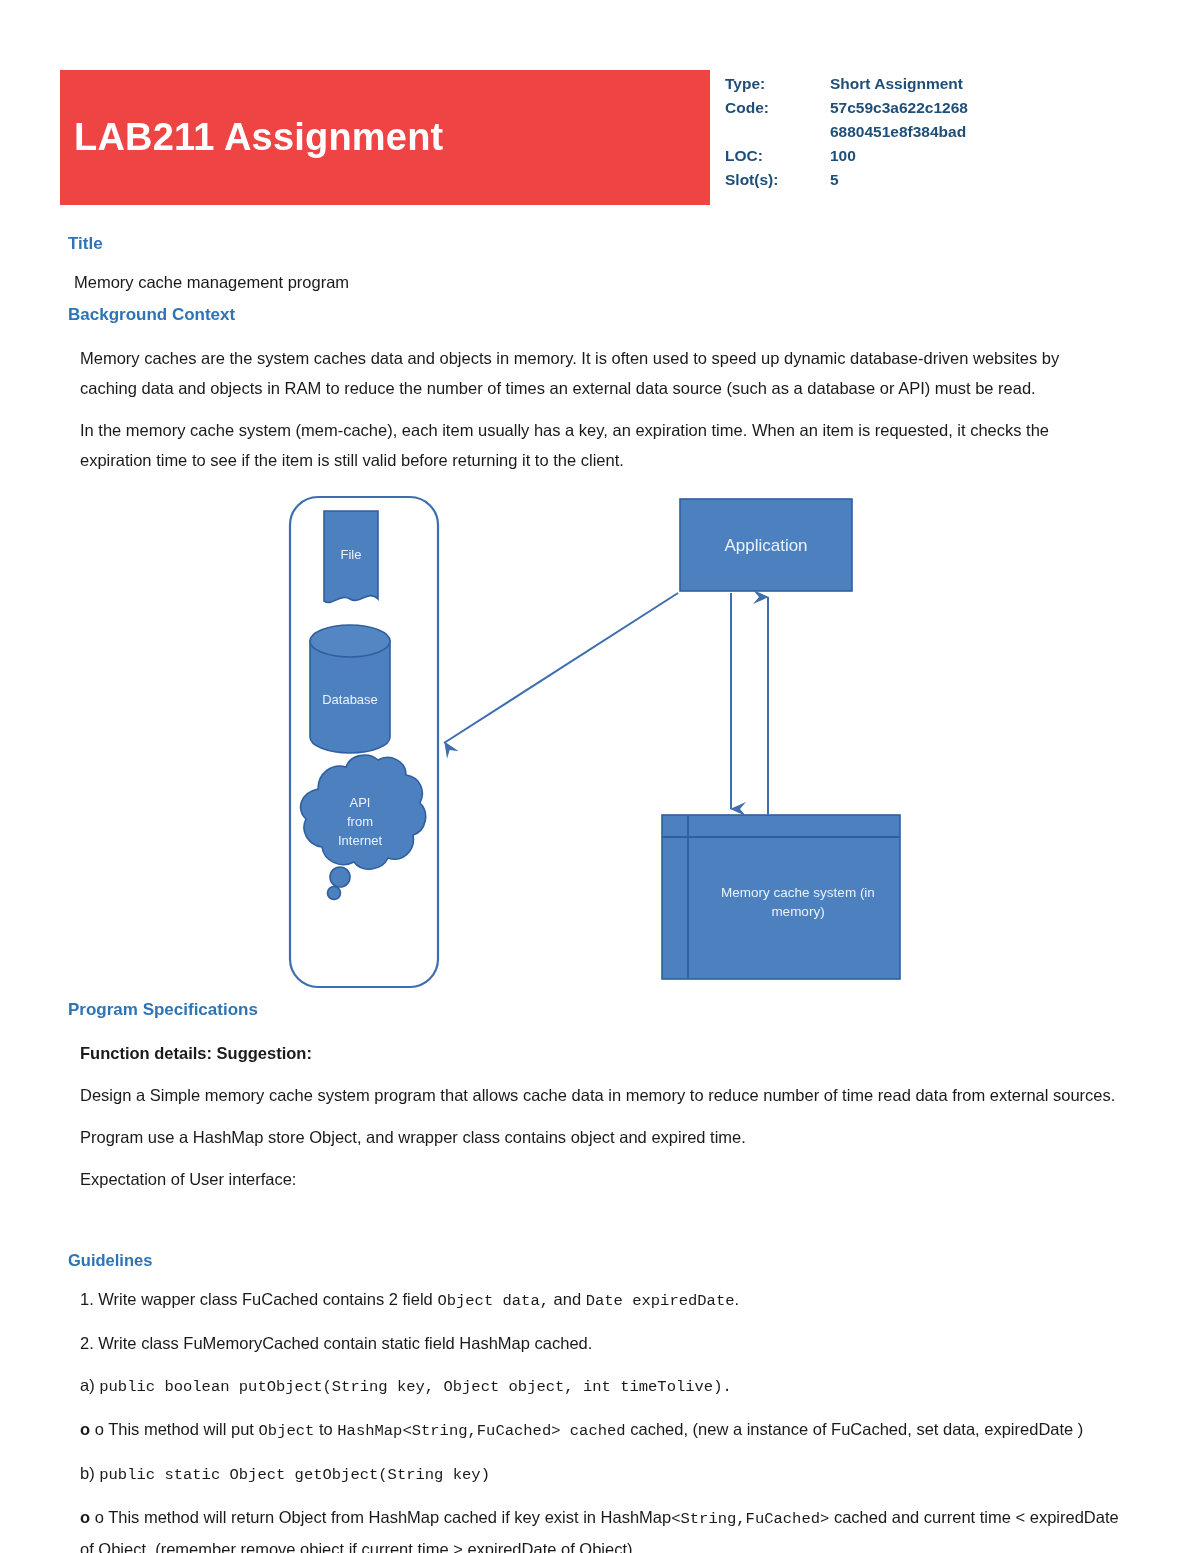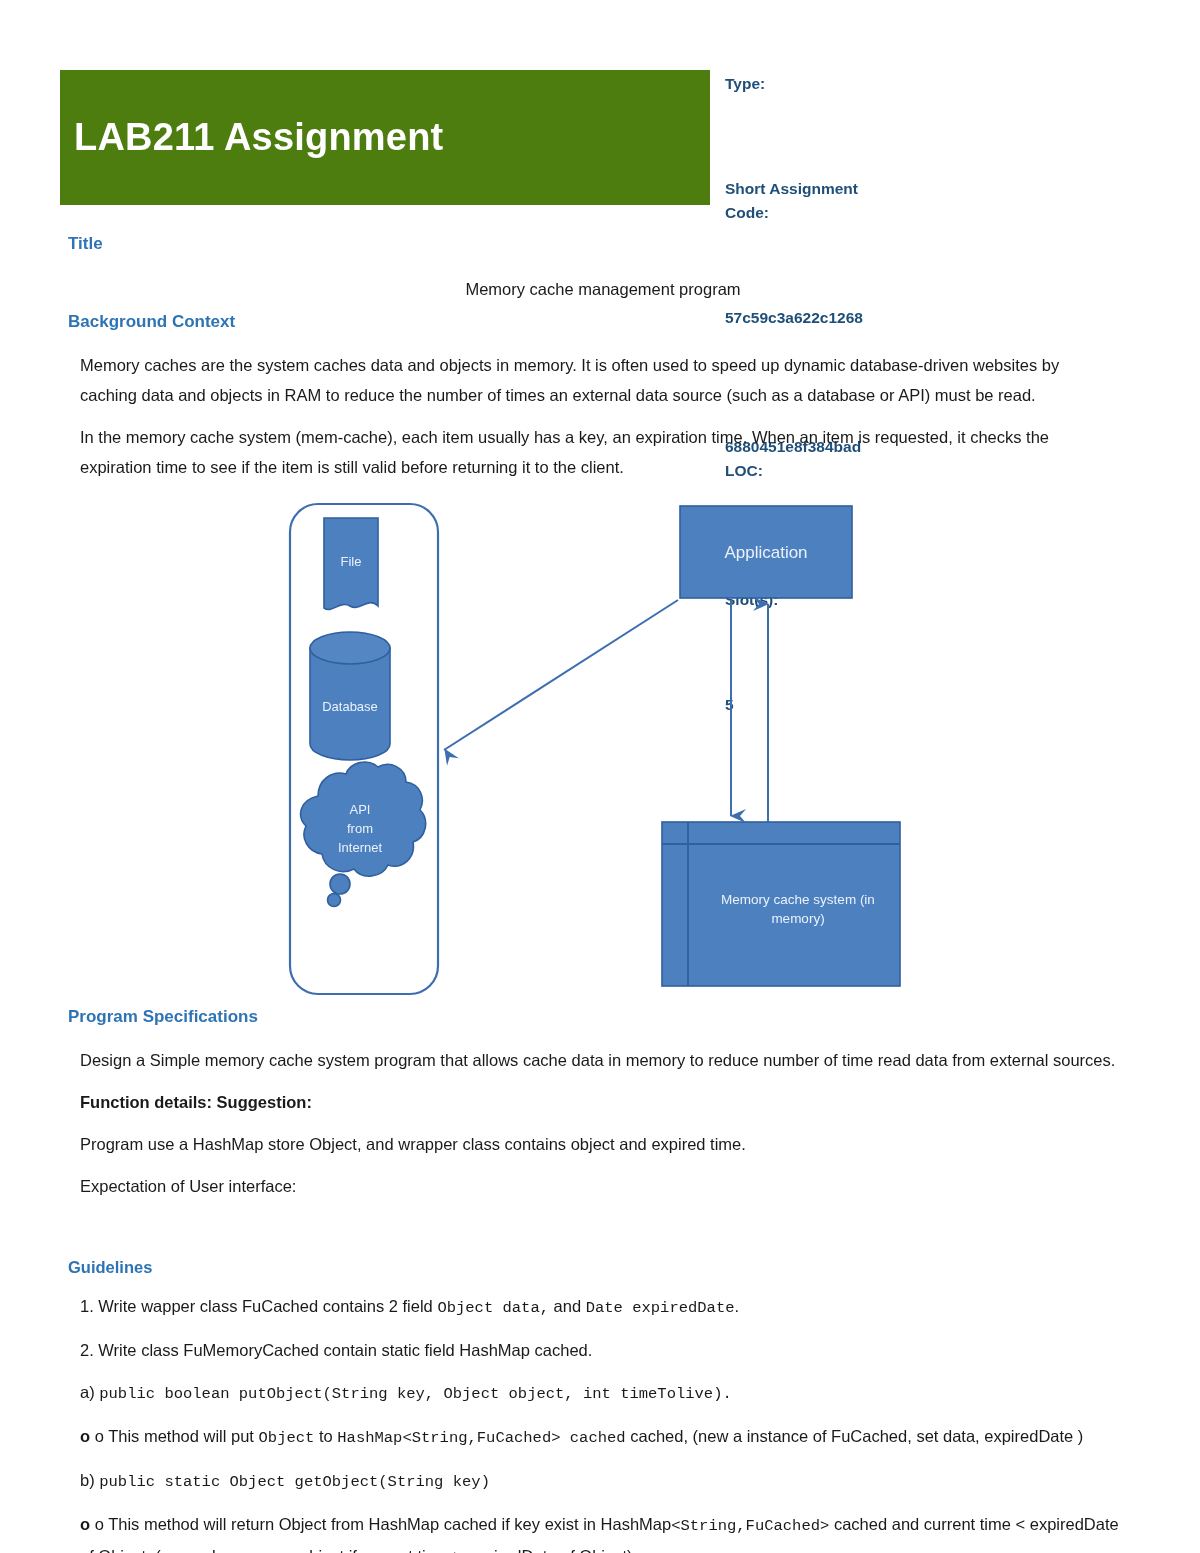--- a/index.html
+++ b/index.html
@@ -28,21 +28,21 @@
     left: 0; top: 0;
     width: 1200px;
     height: 210px;
   }
   .header-banner {
     position: absolute;
     left: 60px;
     top: 70px;
     width: 650px;
     height: 135px;
-    background: #4d7c0f;
+    background: #ef4444;
     display: flex;
     align-items: center;
   }
   .header-title {
     color: #ffffff;
     font-size: 38px;
     font-weight: bold;
     letter-spacing: 0.2px;
     padding-left: 14px;
   }
@@ -52,21 +52,20 @@
     top: 72px;
     width: 430px;
     font-size: 15.5px;
     font-weight: bold;
     color: #1f4e79;
     line-height: 24px;
   }
   .meta-row {
     display: flex;
     min-height: 24px;
-    flex-direction: column;
   }
   .meta-label {
     width: 105px;
     flex: 0 0 105px;
   }
   .meta-value {
     flex: 1 1 auto;
   }
   .meta-row.continuation .meta-label { visibility: hidden; }
 
@@ -93,22 +92,21 @@
   }
   p.body {
     font-size: 16.5px;
     line-height: 30px;
     margin: 12px;
     text-align: left;
   }
   p.title-line {
     font-size: 16.5px;
     line-height: 26px;
-    margin: 16px 0 4px 6px;
-    text-align: center;
+    margin: 9px 0 4px 6px;
   }
   .bold { font-weight: bold; }
   .code {
     font-family: "Liberation Mono", monospace;
     font-size: 15.5px;
   }
   .indent-o {
     margin-left: 66px;
   }
   .spacer-md { height: 26px; }
@@ -226,22 +224,22 @@
 
         <line x1="610" y1="104" x2="376" y2="254" stroke="#3e6eb0" stroke-width="2" marker-end="url(#arrowDiag)"></line>
 
         <line x1="663" y1="104" x2="663" y2="320" stroke="#3e6eb0" stroke-width="2" marker-end="url(#arrowDown)"></line>
 
         <line x1="700" y1="326" x2="700" y2="108" stroke="#3e6eb0" stroke-width="2" marker-end="url(#arrowUp)"></line>
       </svg>
     </div>
 
     <h2 class="section">Program Specifications</h2>
+    <p class="body bold">Function details: Suggestion:</p>
     <p class="body">Design a Simple memory cache system program that allows cache data in memory to reduce number of time read data from external sources.</p>
-    <p class="body bold">Function details: Suggestion:</p>
     <p class="body">Program use a HashMap store Object, and wrapper class contains object and expired time.</p>
     <p class="body">Expectation of User interface:</p>
 
     <div class="spacer-md"></div>
 
     <h3 class="subsection">Guidelines</h3>
 
     <p class="body"><span>1. Write wapper class FuCached contains 2 field </span><span class="code">Object data,</span><span> and </span><span class="code">Date expiredDate</span><span>.</span></p>
 
     <p class="body">2. Write class FuMemoryCached contain static field HashMap cached.</p>

